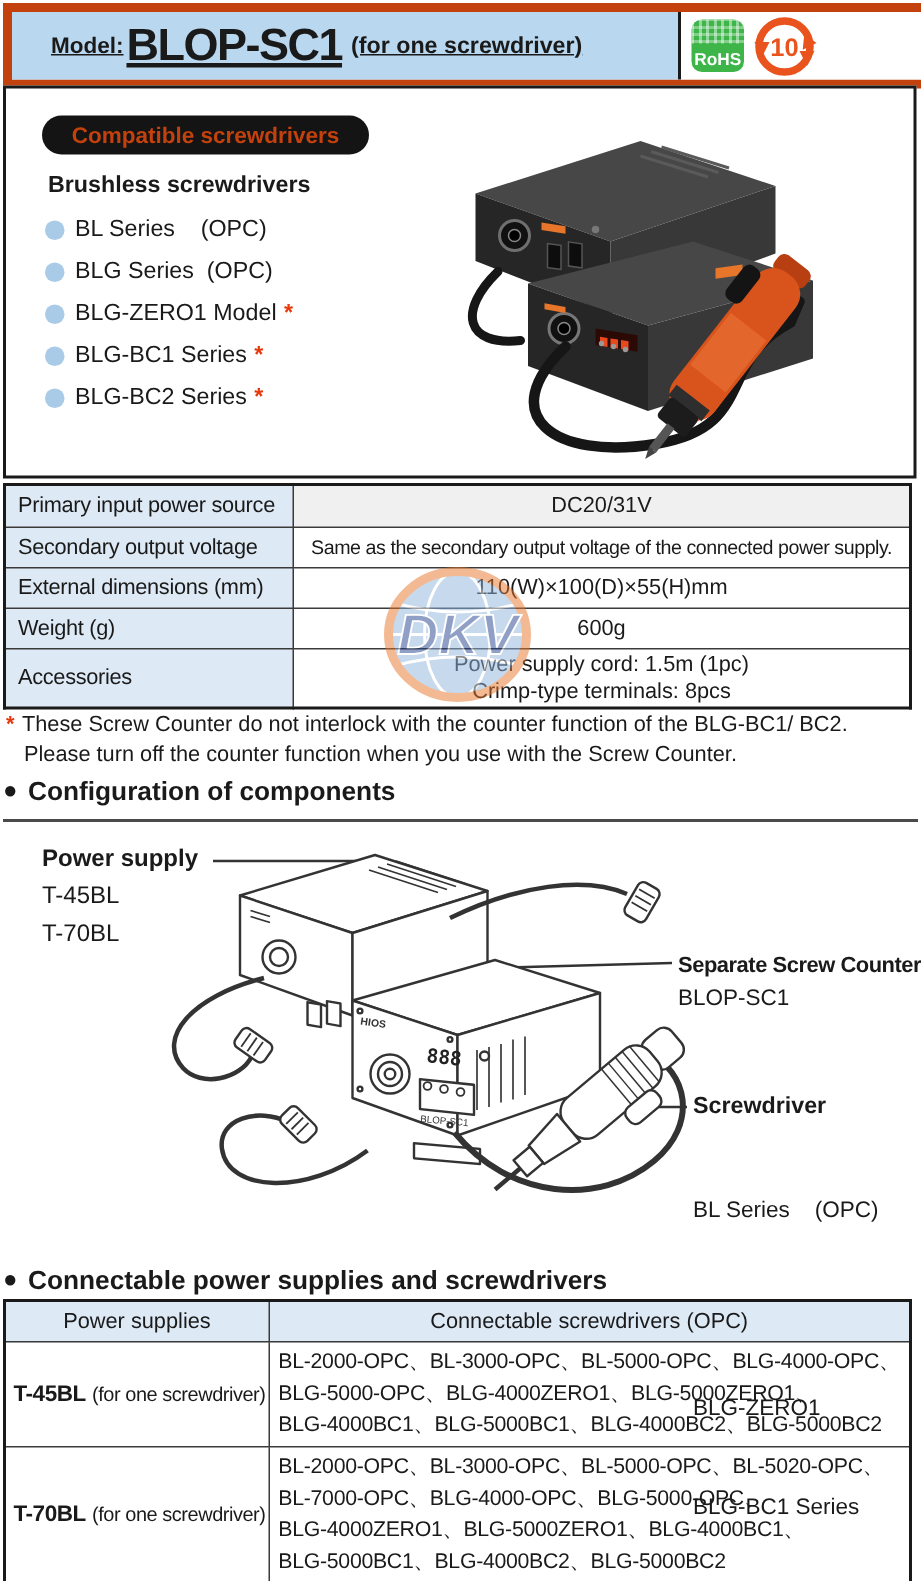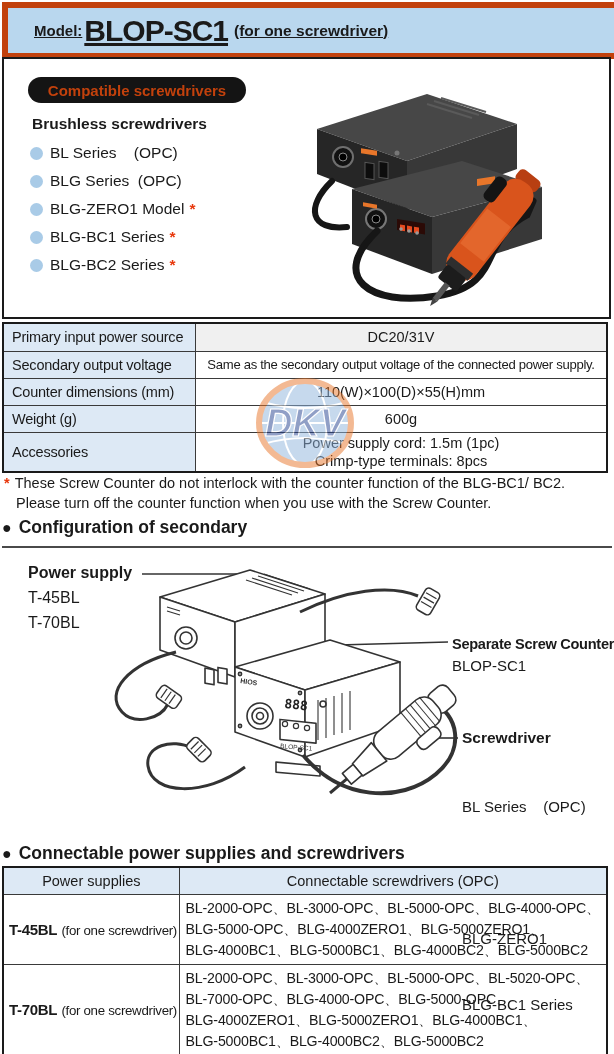--- a/index.html
+++ b/index.html
@@ -79,20 +79,33 @@
   .drivers-cell div{white-space:pre;letter-spacing:-0.2px;}
 </style>
 </head>
 <body>
 
 <div class="abs header-box">
   <div class="header-left">
     <span class="model-label">Model:</span>
     <span class="model-name">BLOP-SC1</span>
     <span class="model-suffix">(for one screwdriver)</span>
+  </div>
+  <div class="header-right">
+    <div class="rohs-badge">
+      <div class="pattern"></div>
+      <div class="rohs-text">RoHS</div>
+    </div>
+    <svg width="46" height="46" viewBox="0 0 46 46">
+      <circle cx="23" cy="23" r="17" fill="#fff" stroke="#e8531e" stroke-width="5"></circle>
+      <polygon points="3,20 13,20 8,30" fill="#e8531e"></polygon>
+      <polygon points="33,16 43,16 38,6" fill="#e8531e" transform="rotate(180 38 16) translate(0,-10)"></polygon>
+      <polygon points="38,26 43,17 33,17" fill="#e8531e" transform="rotate(35 38 21)"></polygon>
+      <text x="23" y="29" text-anchor="middle" font-size="17" font-weight="bold" fill="#e8531e" font-family="Liberation Sans, sans-serif">10</text>
+    </svg>
   </div>
 </div>
 
 <div class="abs content-box">
   <div class="pill">Compatible screwdrivers</div>
   <div class="compat-subtitle">Brushless screwdrivers</div>
   <div class="compat-list">
     <div class="compat-item"><span class="dot"></span><span>BL Series    (OPC)</span><span class="star"></span></div>
     <div class="compat-item"><span class="dot"></span><span>BLG Series  (OPC)</span><span class="star"></span></div>
     <div class="compat-item"><span class="dot"></span><span>BLG-ZERO1 Model</span><span class="star">*</span></div>
@@ -163,21 +176,21 @@
   <tbody>
       <tr class="r1">
     <td class="lbl">Primary input power source</td>
     <td class="val shade">DC20/31V</td>
   </tr>
   <tr class="r2">
     <td class="lbl">Secondary output voltage</td>
     <td class="val fit">Same as the secondary output voltage of the connected power supply.</td>
   </tr>
   <tr class="r3">
-    <td class="lbl">Counter dimensions (mm)</td>
+    <td class="lbl">External dimensions (mm)</td>
     <td class="val">110(W)×100(D)×55(H)mm</td>
   </tr>
   <tr class="r4">
     <td class="lbl">Weight (g)</td>
     <td class="val">600g</td>
   </tr>
   <tr class="r5">
     <td class="lbl">Accessories</td>
     <td class="val multiline">Power supply cord: 1.5m (1pc)
 Crimp-type terminals: 8pcs</td>
@@ -205,21 +218,21 @@
     <span class="fn-star">*</span>
     <span>These Screw Counter do not interlock with the counter function of the BLG-BC1/ BC2.</span>
   </div>
   <div class="fn-line fn-indent">
     <span>Please turn off the counter function when you use with the Screw Counter.</span>
   </div>
 </div>
 
 <div class="abs section-heading sh1">
   <span class="bullet-glyph">●</span>
-  <span>Configuration of secondary</span>
+  <span>Configuration of components</span>
 </div>
 <div class="abs rule"></div>
 
 <div class="abs diagram">
   <svg width="614" height="290" viewBox="0 0 614 290">
     <g stroke="#333" stroke-width="1.6" fill="#fff" stroke-linejoin="round">
 
       <line x1="142" y1="22" x2="252" y2="22" fill="none"></line>
       <line x1="252" y1="22" x2="263" y2="48" fill="none"></line>
 

